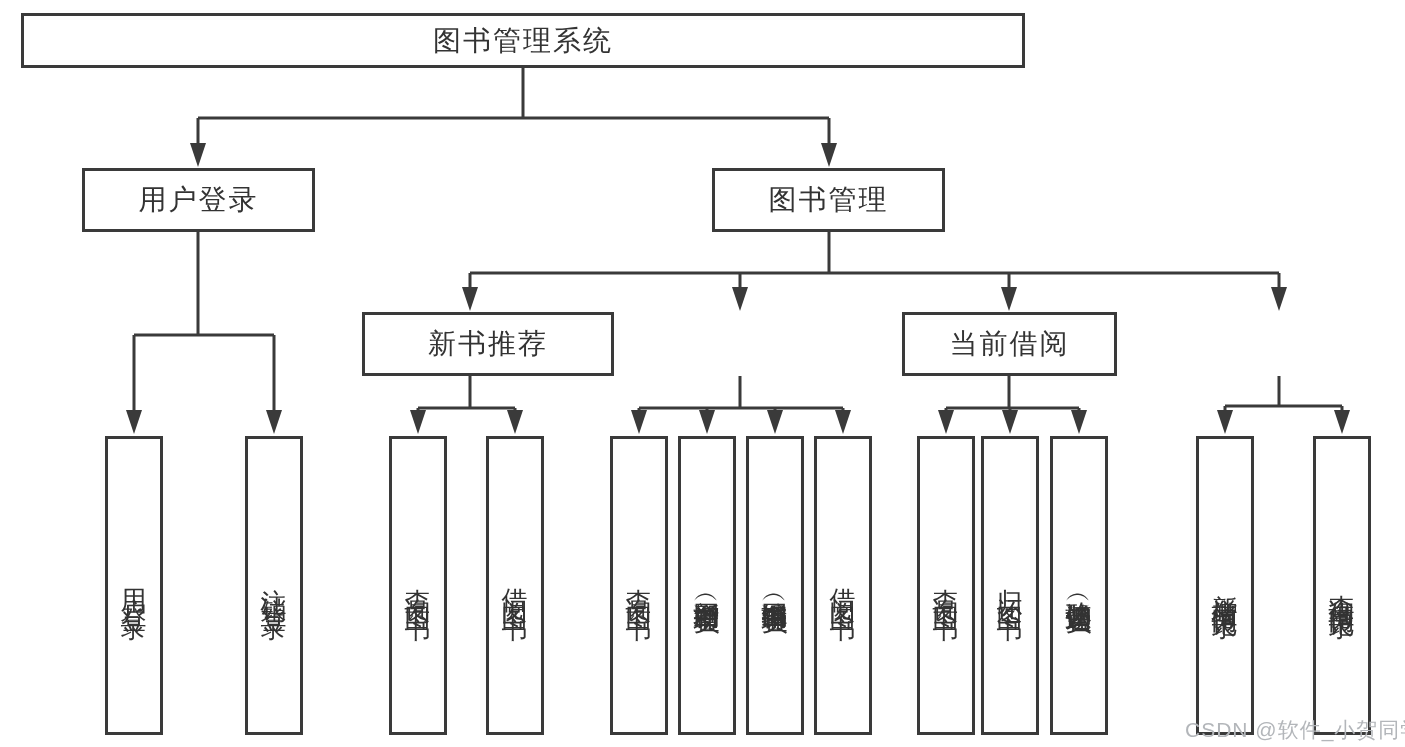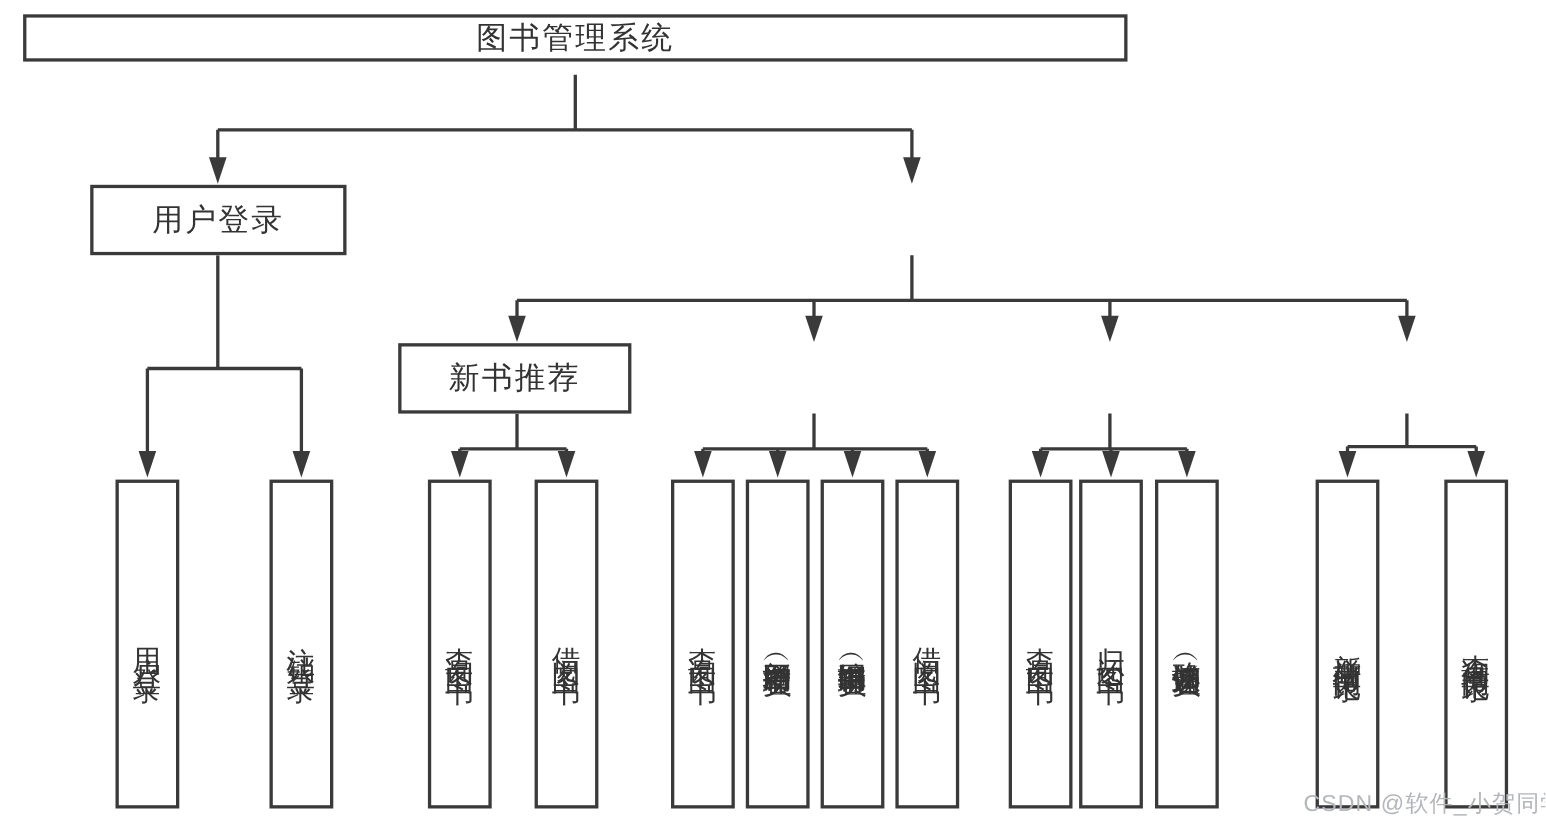--- a/index.html
+++ b/index.html
@@ -67,25 +67,27 @@
       <polygon points="767,410 783,410 775,434"></polygon>
       <polygon points="835,410 851,410 843,434"></polygon>
       <polygon points="938,410 954,410 946,434"></polygon>
       <polygon points="1002,410 1018,410 1010,434"></polygon>
       <polygon points="1071,410 1087,410 1079,434"></polygon>
       <polygon points="1217,410 1233,410 1225,434"></polygon>
       <polygon points="1334,410 1350,410 1342,434"></polygon>
     </g>
   </svg>
 
-  <div class="node h" style="left:21px;top:13px;width:1004px;height:43px">图书管理系统</div>
+  <div class="node h" style="left:21px;top:13px;width:1004px;height:55px">图书管理系统</div>
 
   <div class="node h" style="left:82px;top:168px;width:233px;height:64px">用户登录</div>
+  <div class="node h" style="left:712px;top:168px;width:233px;height:64px">图书管理</div>
 
-  <div class="node h" style="left:362px;top:312px;width:212px;height:64px">新书推荐</div>
+  <div class="node h" style="left:362px;top:312px;width:252px;height:64px">新书推荐</div>
+  <div class="node h" style="left:902px;top:312px;width:215px;height:64px">当前借阅</div>
 
   <div class="node v spread" style="left:105px;top:436px;width:58px;height:299px">用户登录</div>
   <div class="node v spread" style="left:245px;top:436px;width:58px;height:299px">注销登录</div>
 
   <div class="node v spread" style="left:389px;top:436px;width:58px;height:299px">查询图书</div>
   <div class="node v spread" style="left:486px;top:436px;width:58px;height:299px">借阅图书</div>
 
   <div class="node v spread" style="left:610px;top:436px;width:58px;height:299px">查询图书</div>
   <div class="node v tight" style="left:678px;top:436px;width:58px;height:299px">新增图书（管理员）</div>
   <div class="node v tight" style="left:746px;top:436px;width:58px;height:299px">编辑图书（管理员）</div>

